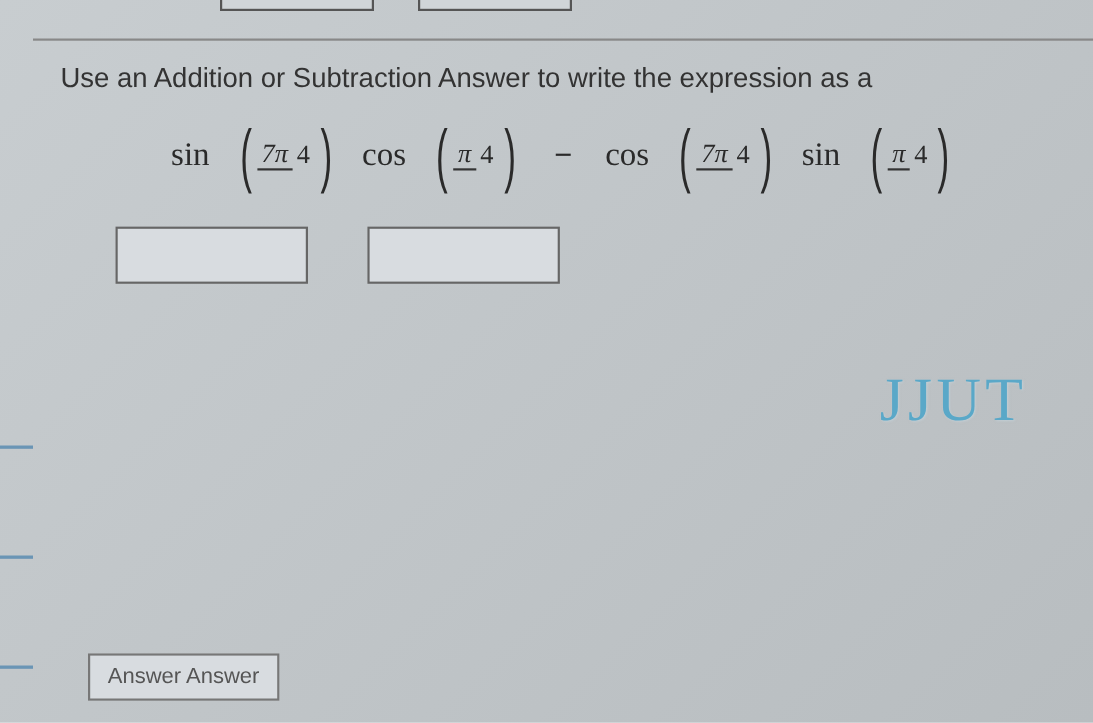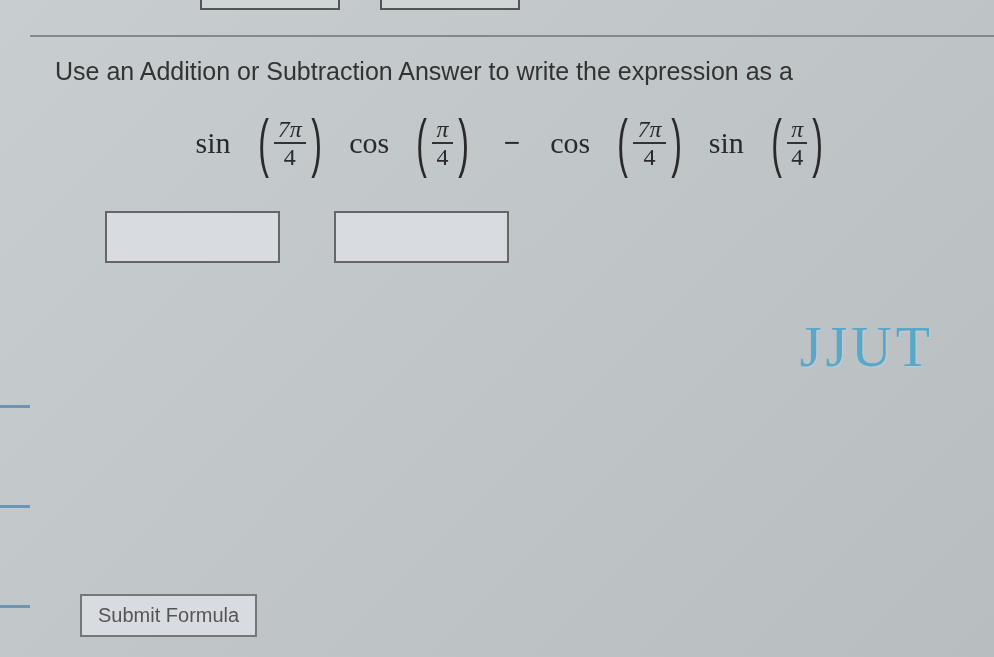--- a/index.html
+++ b/index.html
@@ -56,21 +56,21 @@
       align-items: center;
     }
     .big-paren {
       font-size: 64px;
       font-weight: 300;
       line-height: 50px;
       transform: scaleX(0.5);
     }
     .fraction {
       display: inline-flex;
-      flex-direction: column;
+      flex-direction: row;
       align-items: center;
       font-family: 'Times New Roman', serif;
       font-size: 24px;
       line-height: 1.1;
       vertical-align: middle;
     }
     .fraction .num { border-bottom: 2px solid #333; padding: 0 4px; font-style: italic;}
     .fraction .den { padding: 0 4px; }
     .minus { margin: 0 8px; font-size: 28px; }
     .answer-input {
@@ -84,21 +84,21 @@
       padding: 5px;
     }
     .sub-text {
       font-size: 25px;
       color: #333;
       margin-left: 50px;
       margin-bottom: 20px;
     }
     .watermark {
       position: absolute;
-      top: 278px;
+      top: 295px;
       right: 60px;
       font-size: 56px;
       color: #5aa8c8;
       font-family: 'Times New Roman', serif;
       letter-spacing: 4px;
       font-weight: 400;
       text-shadow: 1px 1px 2px rgba(200,220,230,0.5);
     }
     .submit-btn {
       position: absolute;
@@ -176,17 +176,17 @@
   </div>
 
   <input class="answer-input" type="text" value="" style="">
 
 
   <input class="answer-input" type="text" value="" style="">
 
   <div class="watermark">JJUT</div>
 </div>
 
-<button class="submit-btn">Submit Formula</button>
+<button class="submit-btn">Answer Answer</button>
 
 <div class="notebook-line" style="top:405px"></div>
 <div class="notebook-line" style="top:505px"></div>
 <div class="notebook-line" style="top:605px"></div>
 
 </body></html>

